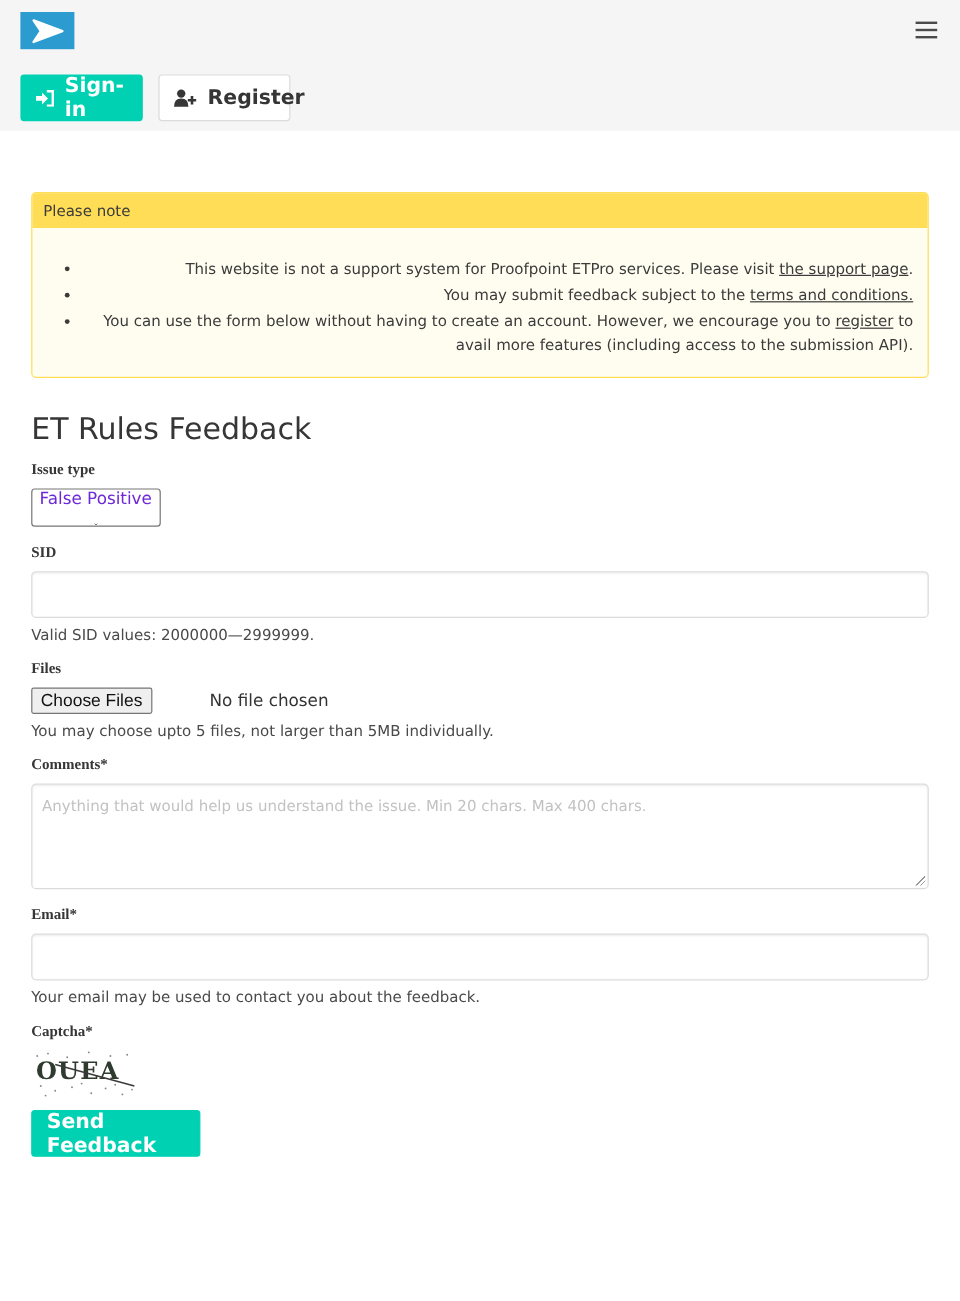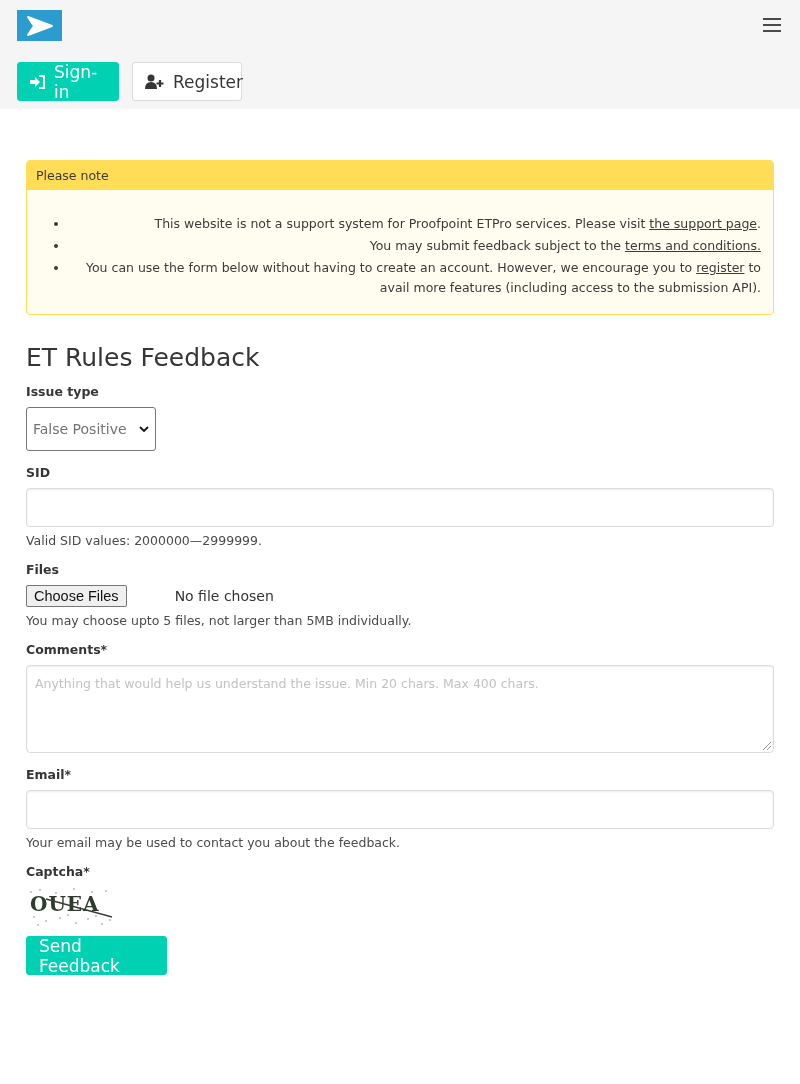--- a/index.html
+++ b/index.html
@@ -38,20 +38,21 @@
     display: flex; gap: 13px;
   }
   .btn {
     height: 39px;
     border-radius: 3px;
     display: flex; align-items: center;
     padding: 0 12px;
     font-size: 17px;
     font-family: "DejaVu Sans", sans-serif;
     cursor: pointer;
+    font-weight: bold;
   }
   .btn-primary {
     background: #00d1b2;
     color: #ffffff;
     border: 1px solid #00d1b2;
   }
   .btn-default {
     background: #ffffff;
     color: #363636;
     border: 1px solid #dbdbdb;
@@ -87,33 +88,35 @@
     font-weight: 400;
     font-size: 25px;
     margin: 28px 0 12px 0;
     color: #363636;
   }
   .label {
     font-weight: bold;
     font-size: 12.5px;
     color: #363636;
     margin-bottom: 8px;
+    font-family: Liberation Serif, serif;
   }
   .field { margin-bottom: 14px; }
   .select {
-    height: 44px;
+    height: 32px;
     border: 1px solid #767676;
     border-radius: 3px;
     font-size: 14px;
     padding: 0 6px;
     display: inline-flex;
     align-items: center;
     gap: 12px;
-    color: #737373;
+    color: #6d28d9;
     background: #fff;
+    flex-direction: column;
   }
   .input {
     width: 100%;
     height: 39px;
     border: 1px solid #dbdbdb;
     border-radius: 4px;
     box-shadow: inset 0 1px 2px rgba(10,10,10,0.08);
     background: #fff;
     padding: 0 10px;
     font-size: 16px;

